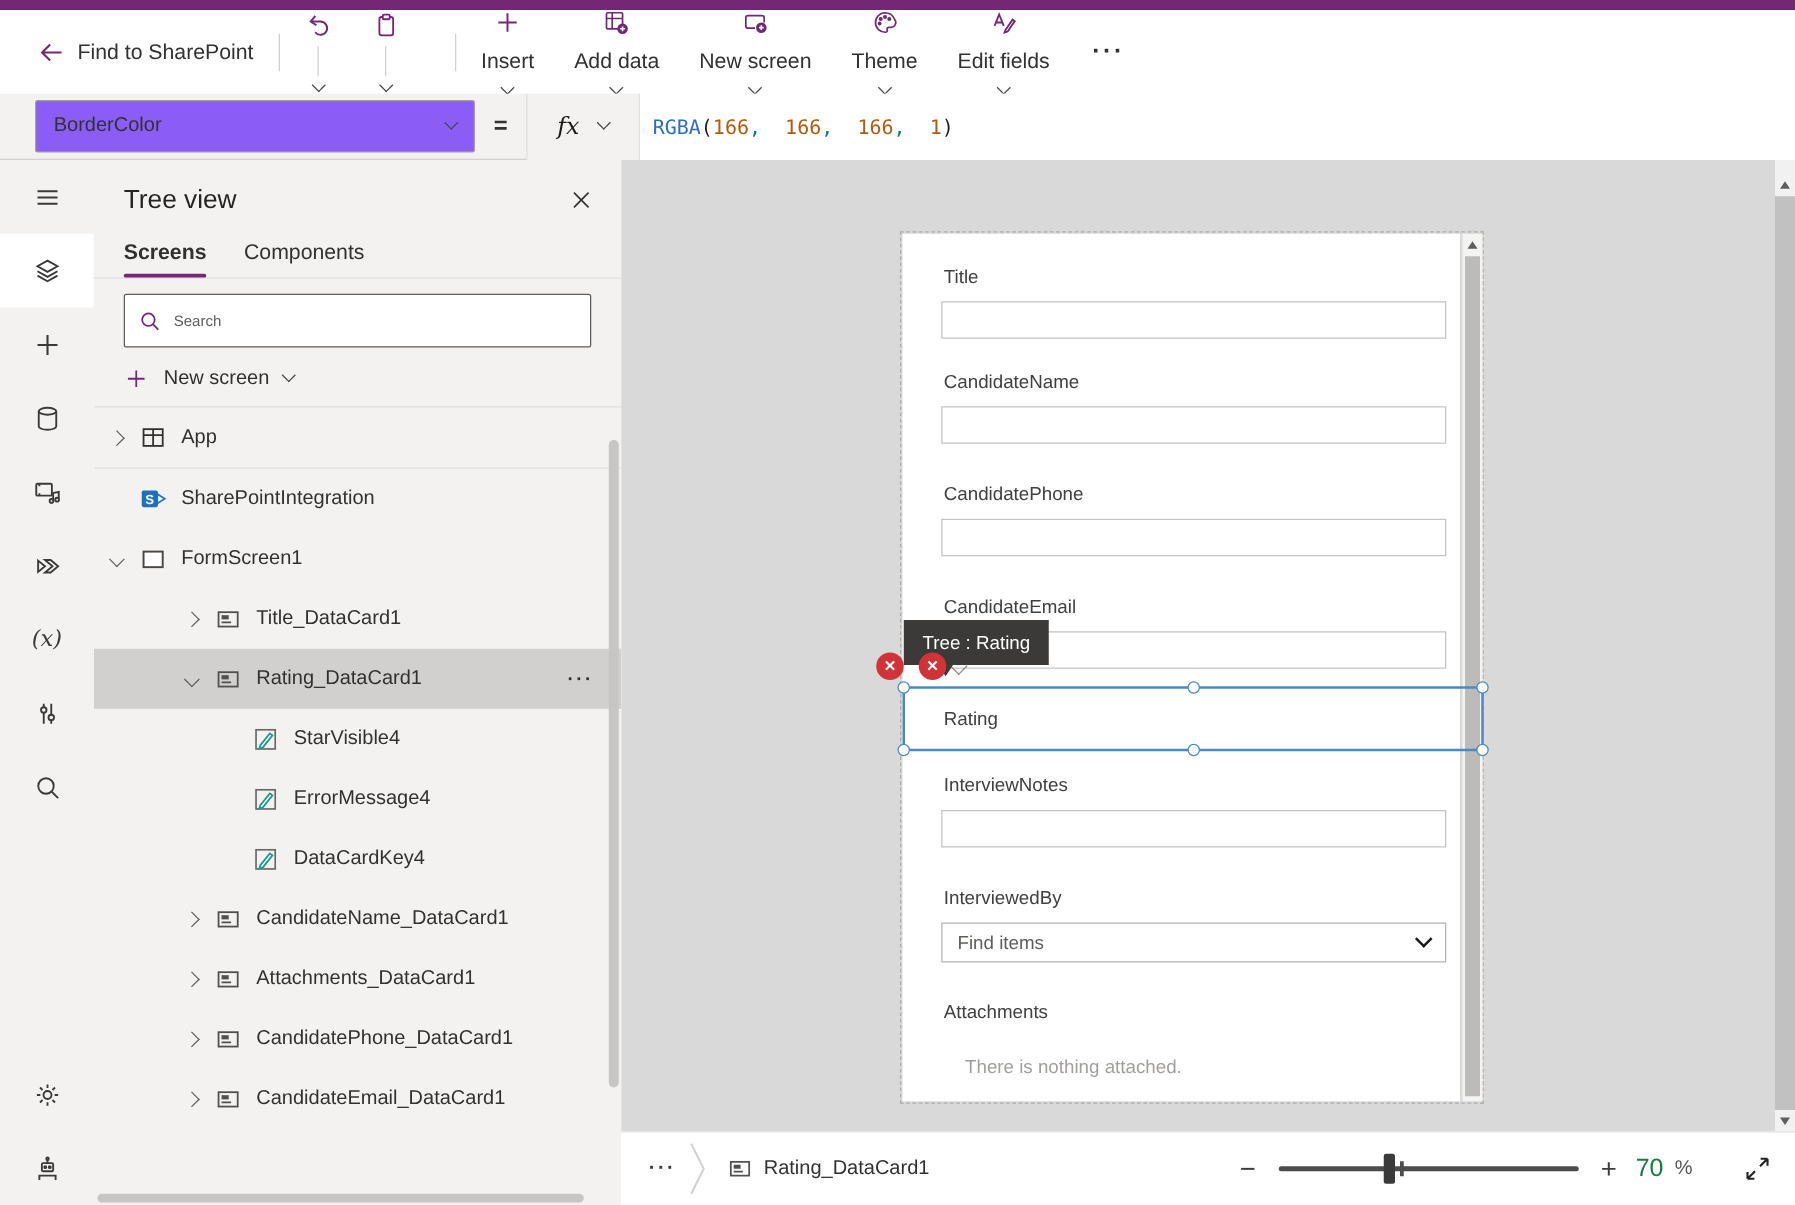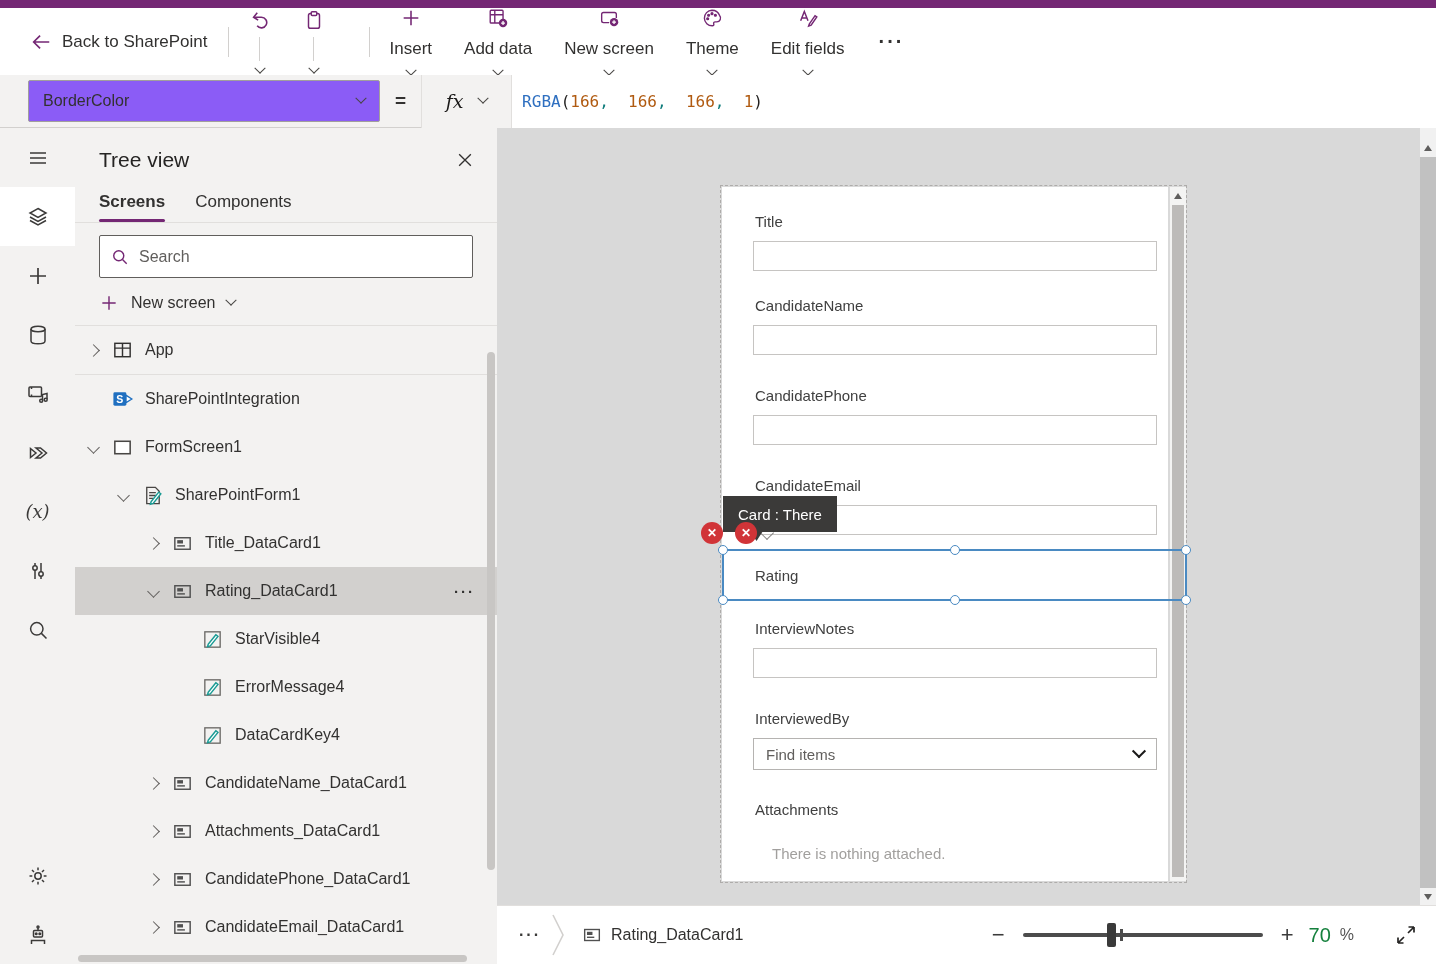--- a/index.html
+++ b/index.html
@@ -63,21 +63,21 @@
   #tree-close { width: 20px; height: 20px; color: #323130; background: none; border: none; cursor: pointer; }
   #tree-tabs { display: flex; gap: 30px; padding: 12px 24px 0 24px; border-bottom: 1px solid #e1dfdd; }
   .tree-tab { font-size: 17px; padding-bottom: 10px; border: none; background: none; cursor: pointer;
     color: #323130; font-family: inherit; position: relative; }
   .tree-tab.active { font-weight: bold; }
   .tree-tab.active::after { content: ""; position: absolute; left: 0; right: 0; bottom: 0; height: 3px;
     background: var(--accent, #742774); border-radius: 2px; }
   #tree-search { margin: 12px 24px 0 24px; height: 43px; background: #fff; border: 1px solid #605e5c;
     border-radius: 2px; display: flex; align-items: center; padding: 0 10px; gap: 9px; }
   #tree-search .icon { width: 20px; height: 20px; color: var(--accent, #742774); }
-  #tree-search input { border: none; outline: none; flex: 1; font-size: 16px; font-family: inherit;
+  #tree-search input { border: none; outline: none; flex: 1; font-size: 12px; font-family: inherit;
     color: #323130; background: transparent; }
   #tree-search input::placeholder { color: #605e5c; }
   #new-screen-row { height: 46px; display: flex; align-items: center; gap: 12px; padding: 0 24px;
     border-bottom: 1px solid #e1dfdd; margin-top: 2px; cursor: pointer; background: none; border-left: none;
     border-right: none; border-top: none; width: 100%; font-family: inherit; }
   #new-screen-row .icon { width: 20px; height: 20px; color: var(--accent, #742774); }
   #new-screen-row .nsr-label { font-size: 16px; color: #323130; }
   #tree-list { position: relative; }
   .tree-row { height: 48px; display: flex; align-items: center; cursor: pointer; }
   .tree-row.selected { background: #d2d0ce; }
@@ -168,21 +168,21 @@
 
 <div id="brand-stripe"></div>
 
 <header id="toolbar">
   <button class="tb-btn">
     <span class="icon">
       <svg viewBox="0 0 24 24" fill="none" stroke="currentColor" stroke-width="1.8">
           <path d="M11 5l-7 7 7 7M4 12h17"></path>
         </svg>
     </span>
-    <span>Back to SharePoint</span>
+    <span>Find to SharePoint</span>
   </button>
   <span class="tb-sep"></span>
   <span class="tb-group">
     <button class="tb-btn">
       <span class="icon">
         <svg viewBox="0 0 24 24" fill="none" stroke="currentColor" stroke-width="1.7">
             <path d="M9 4L5 9l5 3.2"></path>
             <path d="M5.4 9h8.1a5.8 5.8 0 1 1-4.6 9.3"></path>
           </svg>
       </span>
@@ -430,31 +430,20 @@
       </div>
       <div class="tree-row" style="padding-left: 14px;">
         <span class="tchev down"></span>
         <span class="icon ">
           <svg viewBox="0 0 24 24" fill="#fff" stroke="#484644" stroke-width="1.6">
             <rect x="4" y="5.5" width="16" height="13"></rect>
           </svg>
         </span>
         <span class="tr-label">FormScreen1</span>
       </div>
-      <div class="tree-row" style="padding-left: 44px;">
-        <span class="tchev down"></span>
-        <span class="icon ">
-          <svg viewBox="0 0 24 24" fill="none" stroke="#484644" stroke-width="1.4">
-            <path d="M6 3.5h9l4 4v13H6z"></path>
-            <path d="M8.5 9h7M8.5 12h7M8.5 15h4"></path>
-            <path d="M10.5 18.5l8-10 2.2 1.7-8 10-2.9.9z" fill="#fff" stroke="var(--pencil-teal,#1a9b94)" stroke-width="1.5"></path>
-          </svg>
-        </span>
-        <span class="tr-label">SharePointForm1</span>
-      </div>
       <div class="tree-row" style="padding-left: 74px;">
         <span class="tchev right"></span>
         <span class="icon ">
           <svg viewBox="0 0 24 24" fill="none" stroke="#505050" stroke-width="1.5">
             <rect x="4" y="6" width="16" height="12"></rect>
             <rect x="6.5" y="8.5" width="6" height="3.5" fill="#505050" stroke="none"></rect>
             <path d="M6.5 14.5h8"></path>
           </svg>
         </span>
         <span class="tr-label">Title_DataCard1</span>
@@ -601,21 +590,21 @@
     <span class="handle" style="left:226px;top:-6px"></span>
     <span class="handle" style="right:-6px;top:-6px"></span>
     <span class="handle" style="left:-6px;bottom:-6px"></span>
     <span class="handle" style="left:226px;bottom:-6px"></span>
     <span class="handle" style="right:-6px;bottom:-6px"></span>
   </div>
 
   <span id="collapsed-chevron"></span>
 
   <div id="card-tooltip">
-    <span>Card : There</span>
+    <span>Tree : Rating</span>
     <span class="tip-pointer"></span>
   </div>
   <button class="error-badge" style="left:204px;top:394px">✕</button>
   <button class="error-badge" style="left:238px;top:394px">✕</button>
 
   <div id="canvas-vscroll">
     <button class="btn-up"></button>
     <div class="thumb"></div>
     <button class="btn-down"></button>
   </div>

